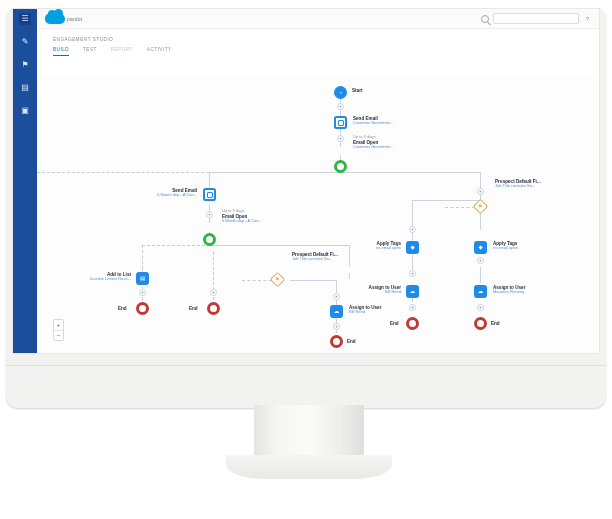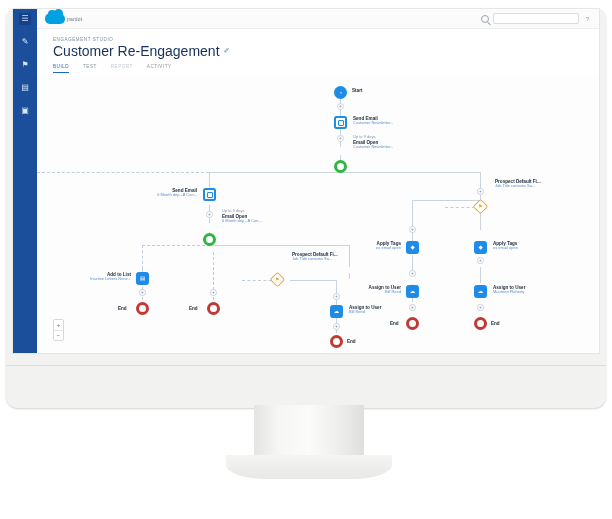--- a/index.html
+++ b/index.html
@@ -176,24 +176,20 @@
       <div class="left-rail">
         <span class="rail-ico burger">☰</span>
         <span class="rail-ico">✎</span>
         <span class="rail-ico">⚑</span>
         <span class="rail-ico">▤</span>
         <span class="rail-ico">▣</span>
       </div>
 
       <div class="page-head">
         <div class="eyebrow">ENGAGEMENT STUDIO</div>
-        <div class="page-title">
-          <span>Customer Re-Engagement</span>
-          <span class="pencil">✐</span>
-        </div>
         <div class="tabs">
           <div class="tab active">BUILD</div>
           <div class="tab">TEST</div>
           <div class="tab dim">REPORT</div>
           <div class="tab">ACTIVITY</div>
         </div>
       </div>
 
       <div class="canvas">
 

